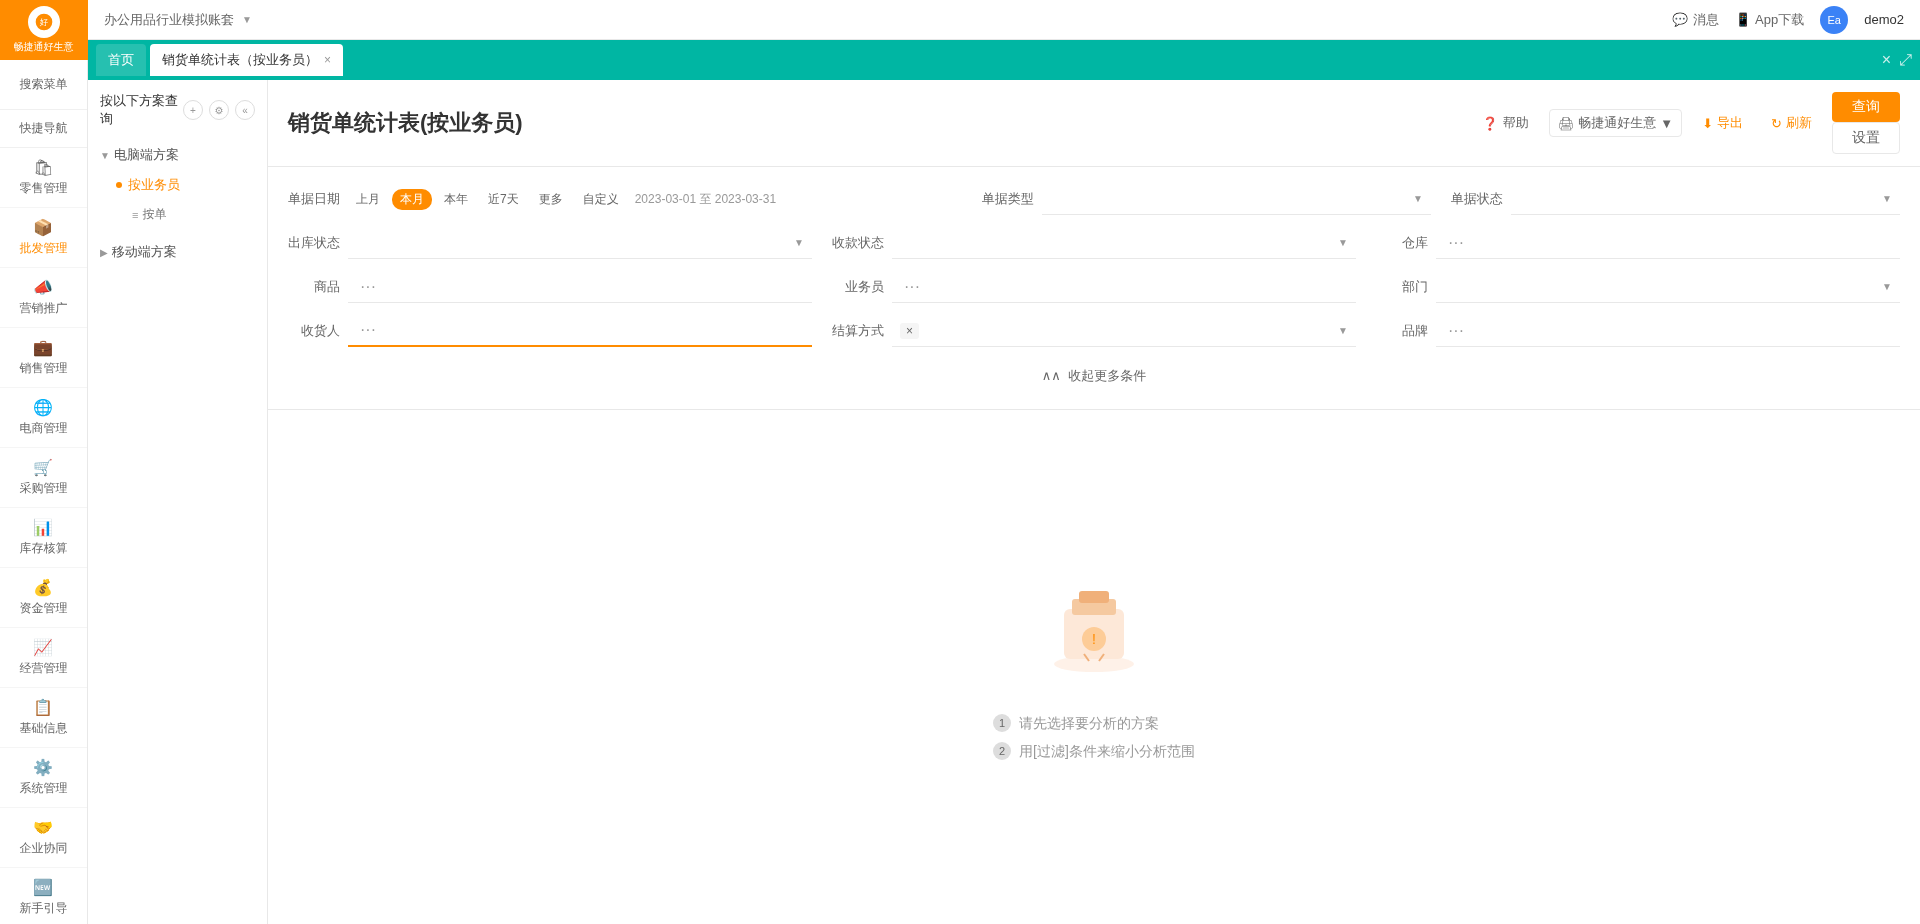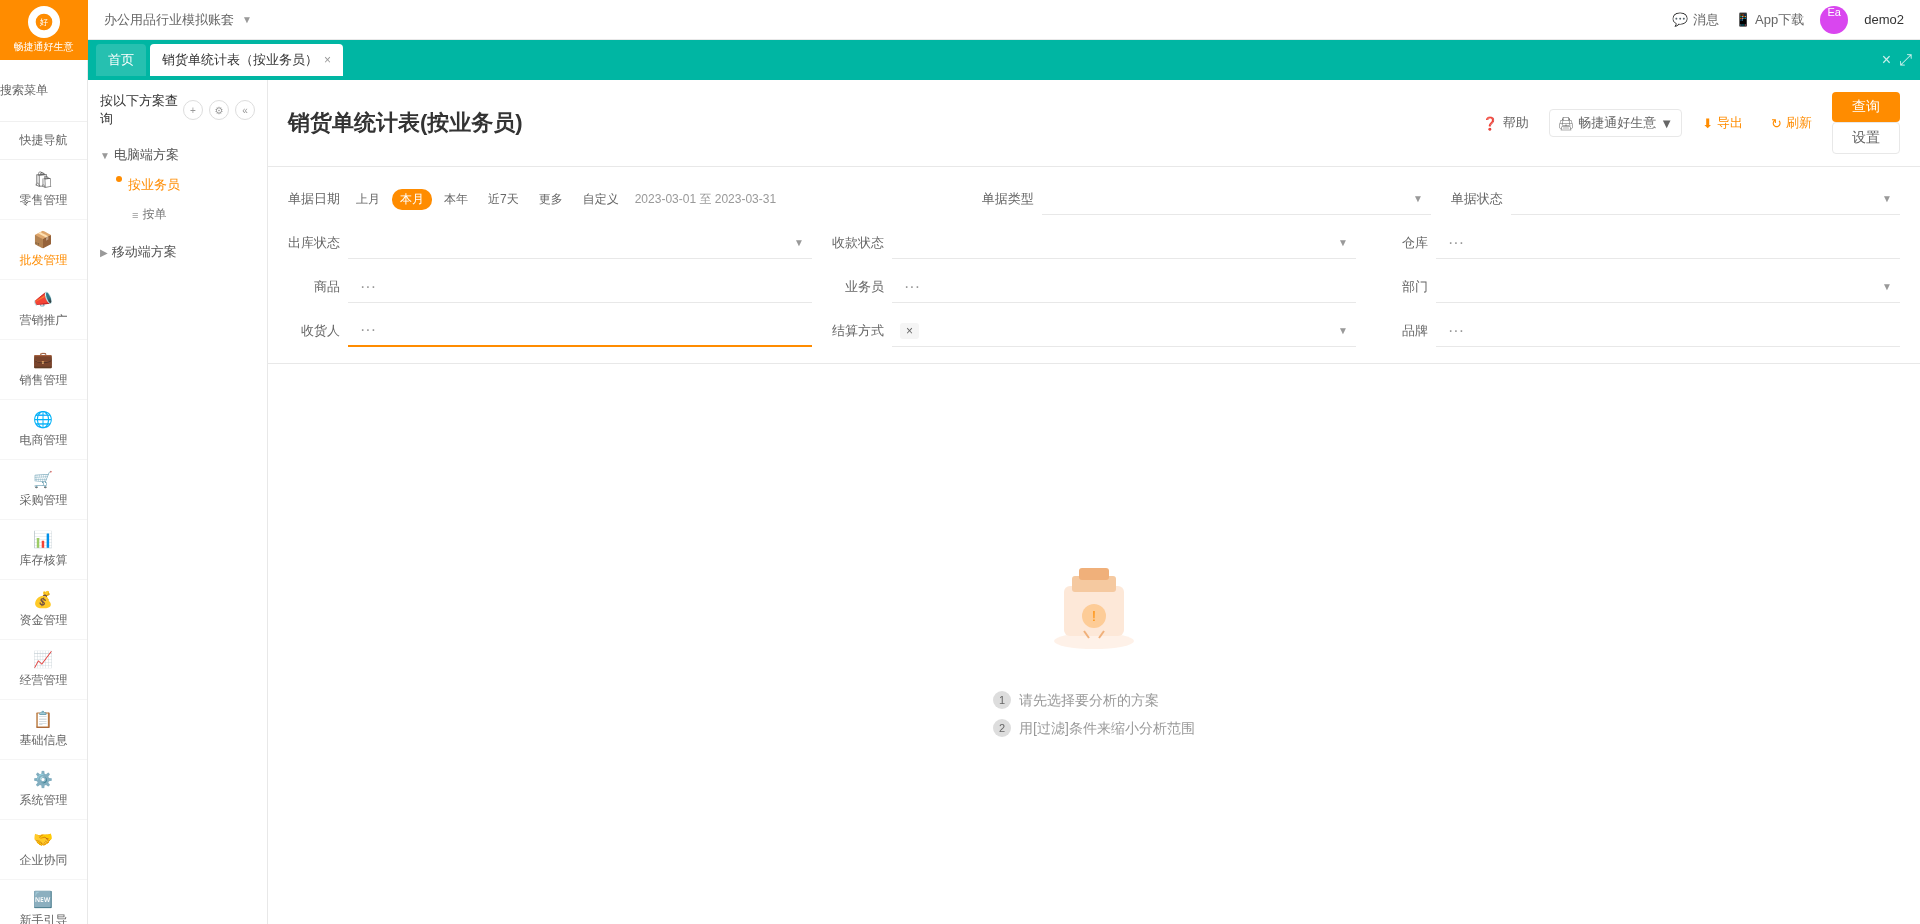--- a/index.html
+++ b/index.html
@@ -3,39 +3,39 @@
   <meta charset="utf-8">
   <style>
     * { margin: 0; padding: 0; box-sizing: border-box; }
     body { font-family: 'Microsoft YaHei', Arial, sans-serif; font-size: 13px; background: #f0f2f5; color: #333; width: 1920px; height: 924px; overflow: hidden; display: flex; }
 
     
     .sidebar { width: 88px; background: #fff; display: flex; flex-direction: column; align-items: center; border-right: 1px solid #e8e8e8; height: 924px; flex-shrink: 0; }
     .sidebar-logo { width: 88px; height: 60px; background: #ff8c00; display: flex; flex-direction: column; align-items: center; justify-content: center; color: #fff; font-size: 10px; cursor: pointer; }
     .sidebar-logo .logo-icon { width: 32px; height: 32px; background: #fff; border-radius: 50%; display: flex; align-items: center; justify-content: center; margin-bottom: 2px; }
     .sidebar-logo .logo-icon svg { width: 20px; height: 20px; }
-    .sidebar-search { width: 100%; padding: 22px 0; display: flex; flex-direction: column; border-bottom: 1px solid #f0f0f0; }
+    .sidebar-search { width: 100%; padding: 16px 0; display: flex; flex-direction: column; align-items: center; border-bottom: 1px solid #f0f0f0; }
     .sidebar-search span { font-size: 12px; color: #666; cursor: pointer; }
     .sidebar-nav { width: 100%; padding: 4px 6px; display: flex; flex-direction: column; align-items: center; border-bottom: 1px solid #f0f0f0; }
     .sidebar-nav span { font-size: 12px; color: #666; cursor: pointer; padding: 6px 0; }
     .sidebar-menu-items { width: 100%; flex: 1; overflow-y: auto; }
     .sidebar-item { width: 100%; display: flex; flex-direction: column; align-items: center; padding: 10px 0; cursor: pointer; color: #666; font-size: 12px; border-bottom: 1px solid #f5f5f5; }
     .sidebar-item.active { color: #ff8c00; }
     .sidebar-item .item-icon { font-size: 16px; margin-bottom: 3px; }
 
     
     .main { flex: 1; display: flex; flex-direction: column; height: 924px; overflow: hidden; }
 
     
     .top-header { height: 40px; background: #fff; display: flex; align-items: center; justify-content: space-between; padding: 0 16px; border-bottom: 1px solid #e8e8e8; flex-shrink: 0; }
     .header-left { display: flex; align-items: center; gap: 8px; color: #666; font-size: 13px; }
     .header-left .dropdown-icon { font-size: 10px; color: #999; }
     .header-right { display: flex; align-items: center; gap: 16px; color: #666; font-size: 13px; }
     .header-right .msg-icon, .header-right .app-icon { display: flex; align-items: center; gap: 4px; cursor: pointer; }
-    .header-right .user-avatar { width: 28px; height: 28px; border-radius: 50%; background: #d946ef; display: flex; justify-content: center; color: #fff; font-size: 11px; cursor: pointer; }
+    .header-right .user-avatar { width: 28px; height: 28px; border-radius: 50%; background: #3b82f6; display: flex; align-items: center; justify-content: center; color: #fff; font-size: 11px; cursor: pointer; }
     .header-right .user-name { cursor: pointer; color: #333; }
 
     
     .tab-bar { height: 40px; background: #00b6a3; display: flex; align-items: center; padding: 0 8px; flex-shrink: 0; }
     .tab-item { display: flex; align-items: center; padding: 0 12px; height: 32px; border-radius: 4px 4px 0 0; cursor: pointer; font-size: 13px; color: rgba(255,255,255,0.8); margin-right: 4px; }
     .tab-item.home { background: rgba(255,255,255,0.15); color: #fff; }
     .tab-item.active { background: #fff; color: #333; }
     .tab-item .close-btn { margin-left: 6px; font-size: 12px; color: #999; cursor: pointer; }
     .tab-bar-end { margin-left: auto; display: flex; gap: 8px; }
     .tab-bar-end .btn { color: rgba(255,255,255,0.8); cursor: pointer; font-size: 16px; }
@@ -45,21 +45,21 @@
 
     
     .left-panel { width: 180px; background: #fff; border-right: 1px solid #e8e8e8; padding: 12px 0; flex-shrink: 0; overflow-y: auto; }
     .left-panel-header { display: flex; align-items: center; justify-content: space-between; padding: 0 12px 8px; }
     .left-panel-header .title { font-size: 13px; color: #333; }
     .left-panel-header .icons { display: flex; gap: 6px; }
     .left-panel-header .icon-btn { width: 20px; height: 20px; border: 1px solid #ddd; border-radius: 50%; display: flex; align-items: center; justify-content: center; cursor: pointer; font-size: 10px; color: #999; }
     .tree-section { padding: 4px 0; }
     .tree-parent { display: flex; align-items: center; padding: 6px 12px; cursor: pointer; color: #555; font-size: 13px; }
     .tree-parent .arrow { margin-right: 4px; font-size: 10px; color: #999; }
-    .tree-child { display: flex; align-items: flex-start; padding: 6px 12px 6px 28px; cursor: pointer; font-size: 13px; color: #555; }
+    .tree-child { display: flex; align-items: center; padding: 6px 12px 6px 28px; cursor: pointer; font-size: 13px; color: #555; }
     .tree-child.active { color: #ff8c00; }
     .tree-child .active-dot { width: 6px; height: 6px; background: #ff8c00; border-radius: 50%; margin-right: 6px; }
     .tree-grandchild { display: flex; align-items: center; padding: 6px 12px 6px 44px; cursor: pointer; font-size: 12px; color: #777; }
     .tree-grandchild .sub-icon { margin-right: 4px; font-size: 11px; color: #999; }
     .mobile-section { padding: 4px 0; }
     .mobile-parent { display: flex; align-items: center; padding: 6px 12px; cursor: pointer; color: #555; font-size: 13px; }
     .mobile-parent .arrow { margin-right: 4px; font-size: 10px; color: #999; }
 
     
     .right-panel { flex: 1; display: flex; flex-direction: column; background: #f5f6f8; overflow: hidden; }
@@ -401,20 +401,24 @@
           </div>
           <div class="filter-separator"></div>
           <div class="filter-item" style="flex:1;">
             <span class="filter-label">品牌</span>
             <div class="filter-input">
               <span class="ellipsis-btn">···</span>
             </div>
           </div>
         </div>
 
+        <div class="collapse-btn-row">
+          <span class="icon">∧∧</span>
+          <span>收起更多条件</span>
+        </div>
       </div>
 
       <div class="main-content">
         <div class="empty-state">
           <div class="empty-icon">
             <svg viewBox="0 0 120 120" width="120" height="120">
               <ellipse cx="60" cy="95" rx="40" ry="8" fill="#fde8d8" opacity="0.6"></ellipse>
               <rect x="30" y="40" width="60" height="50" rx="6" fill="#fde8d8"></rect>
               <rect x="38" y="30" width="44" height="16" rx="3" fill="#f5c9a0"></rect>
               <rect x="45" y="22" width="30" height="12" rx="3" fill="#f0b07a"></rect>

